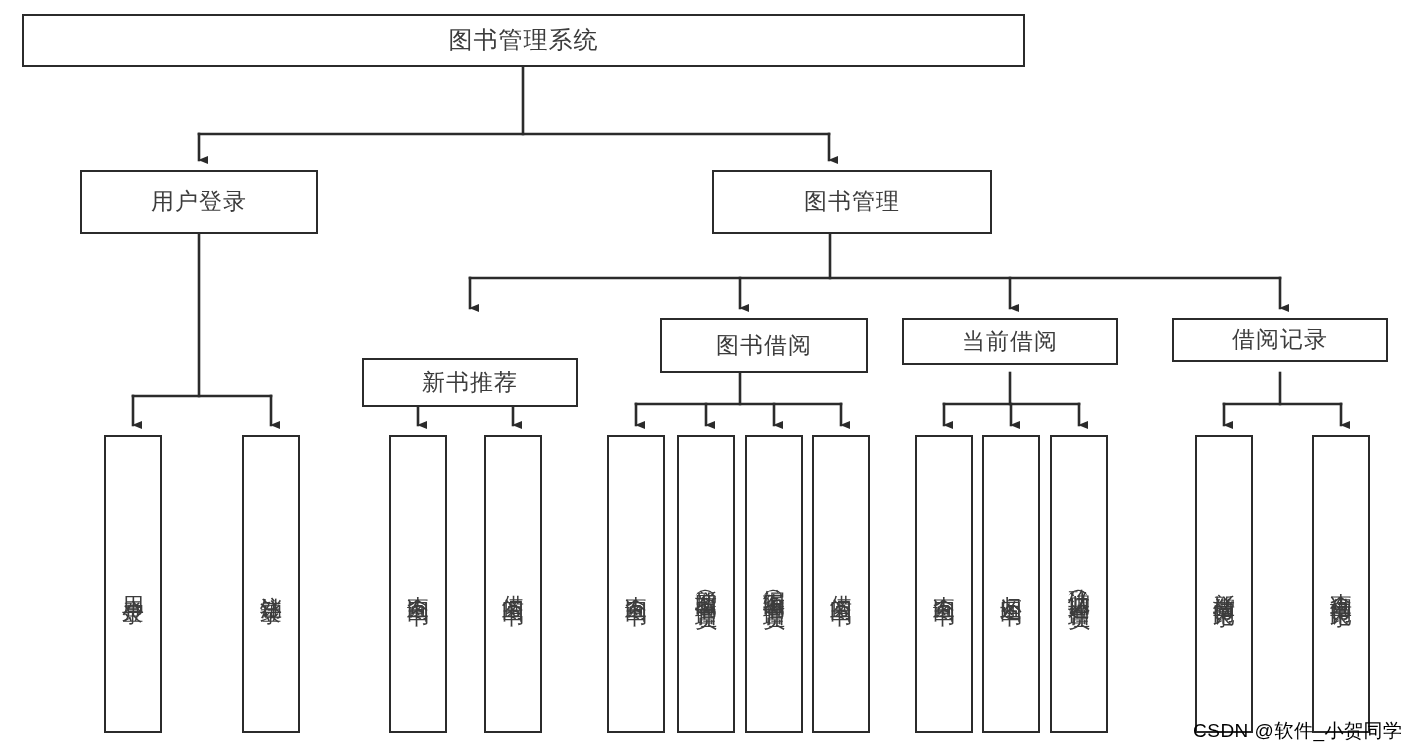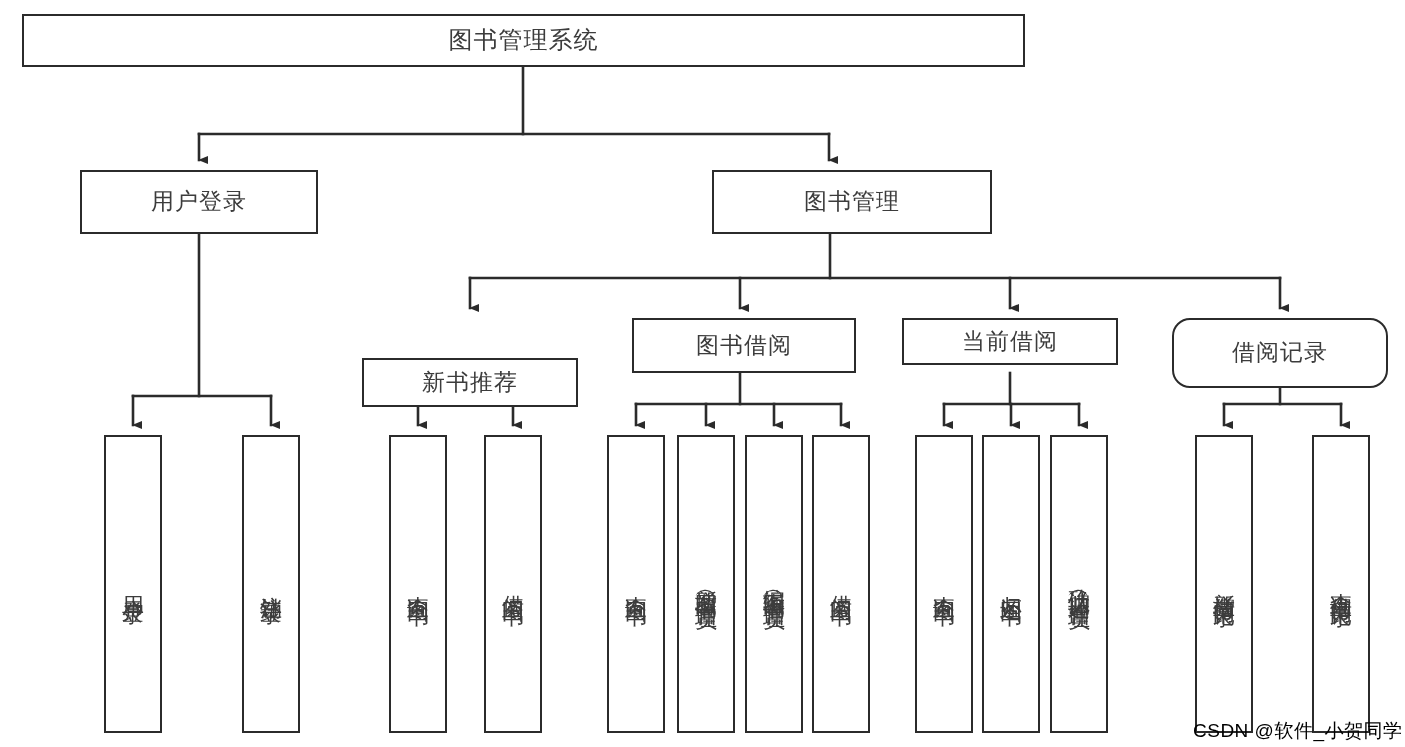--- a/index.html
+++ b/index.html
@@ -122,23 +122,23 @@
       <path d="M 1341 404 L 1341 425" marker-end="url(#arrow)"></path>
     </g>
   </svg>
 
   <div class="node horiz root" style="left: 22px; top: 14px; width: 1003px; height: 53px;">图书管理系统</div>
 
   <div class="node horiz" style="left: 80px; top: 170px; width: 238px; height: 64px;">用户登录</div>
   <div class="node horiz" style="left: 712px; top: 170px; width: 280px; height: 64px;">图书管理</div>
 
   <div class="node horiz" style="left: 362px; top: 318px; width: 216px; height: 49px; margin-top: 40px;">新书推荐</div>
-  <div class="node horiz" style="left: 632px; top: 318px; width: 224px; height: 55px;">图书借阅</div>
+  <div class="node horiz" style="left: 660px; top: 318px; width: 208px; height: 55px;">图书借阅</div>
   <div class="node horiz" style="left: 902px; top: 318px; width: 216px; height: 47px;">当前借阅</div>
-  <div class="node horiz" style="left: 1172px; top: 318px; width: 216px; height: 70px; border-radius: 18px;">借阅记录</div>
+  <div class="node horiz" style="left: 1172px; top: 318px; width: 216px; height: 44px;">借阅记录</div>
 
   <div class="node leaf" style="left: 104px; top: 435px; width: 58px; height: 298px; padding-top: 141px;">
     <span class="vtext">用户登录</span>
   </div>
   <div class="node leaf" style="left: 242px; top: 435px; width: 58px; height: 298px; padding-top: 141px;">
     <span class="vtext">注销登录</span>
   </div>
 
   <div class="node leaf" style="left: 389px; top: 435px; width: 58px; height: 298px; padding-top: 141px;">
     <span class="vtext">查询图书</span>

